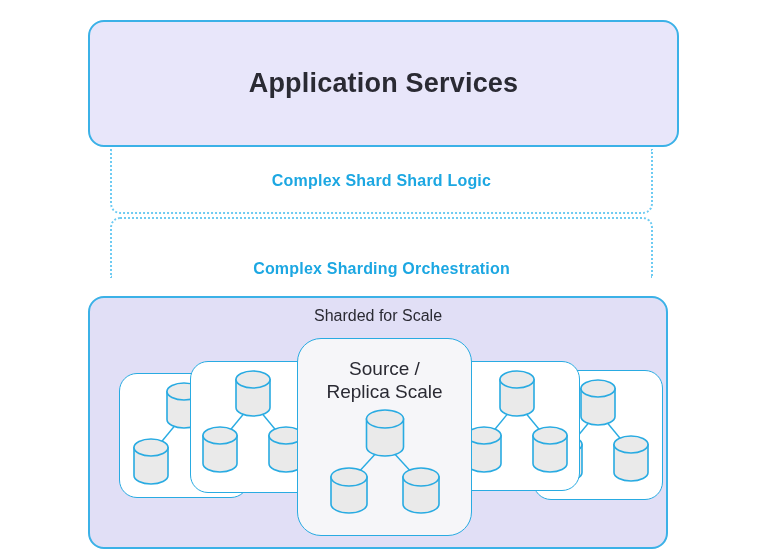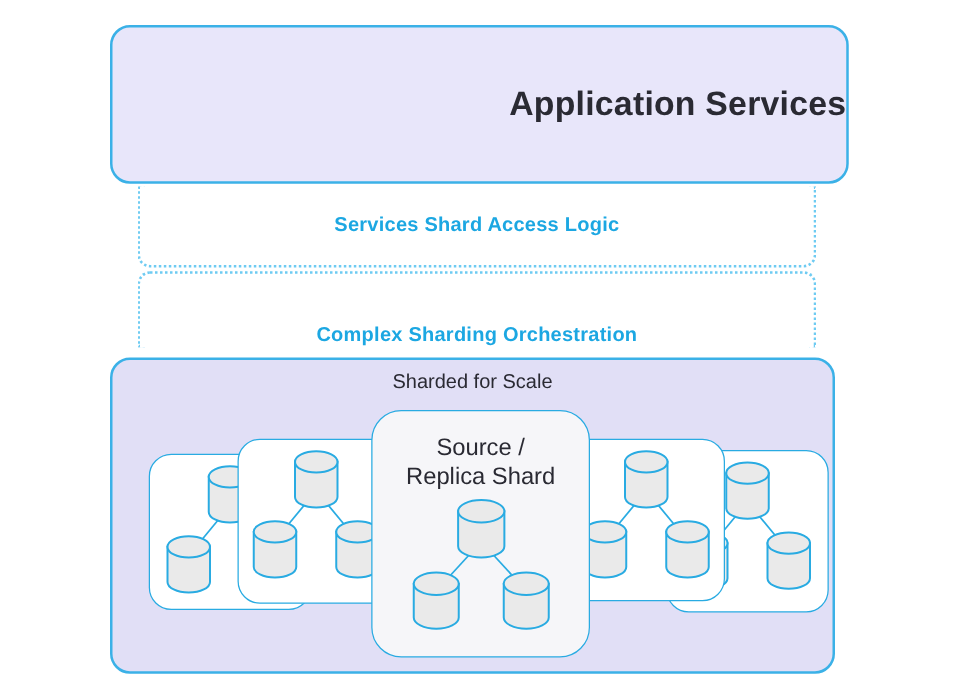--- a/index.html
+++ b/index.html
@@ -6,21 +6,21 @@
   .canvas{
     position:relative;width:768px;height:555px;background:var(--background,#fff);
     font-family:"Liberation Sans","DejaVu Sans",sans-serif;overflow:hidden;
   }
   
   .app-box{
     position:absolute;left:88px;top:20px;width:591px;height:127px;
     background:var(--lavender_top,#e8e6fa);
     border:2px solid var(--box_border_cyan,#3bb1e7);
     border-radius:16px;box-sizing:border-box;
-    display:flex;align-items:center;justify-content:flex-end;
+    display:flex;align-items:center;justify-content:center;
   }
   .app-title{
     font-size:27px;font-weight:bold;color:var(--dark_text,#2a2a33);letter-spacing:.2px;
   }
   
   .dotted-layer{
     position:absolute;left:110px;width:543px;box-sizing:border-box;
     display:flex;align-items:center;justify-content:center;
   }
   .layer-a{
@@ -32,21 +32,21 @@
     top:217px;height:61px;
     border:2px dotted var(--dotted_cyan,#6ecbf2);border-bottom:none;
     border-radius:10px 10px 0 0;
     align-items:flex-end;
   }
   .blue-label{
     font-size:16px;font-weight:bold;color:var(--accent_blue,#1ca7e2);letter-spacing:.2px;
   }
   
   .shard-container{
-    position:absolute;left:88px;top:286px;width:580px;height:253px;
+    position:absolute;left:88px;top:296px;width:580px;height:253px;
     background:var(--lavender_container,#e1dff6);
     border:2px solid var(--box_border_cyan,#3bb1e7);
     border-radius:16px;box-sizing:border-box;
   }
   .shard-title{
     position:absolute;top:9px;left:0;width:100%;text-align:center;
     font-size:16px;color:var(--dark_text,#2a2a33);
   }
   .card{
     position:absolute;background:var(--card_white,#ffffff);
@@ -73,21 +73,21 @@
 </head>
 <body>
 
 <div class="canvas">
 
   <div class="app-box">
     <div class="app-title">Application Services</div>
   </div>
 
   <div class="dotted-layer layer-a">
-    <span class="blue-label">Services Shard Access Logic</span>
+    <span class="blue-label">Complex Shard Shard Logic</span>
   </div>
 
   <div class="dotted-layer layer-b">
     <span class="blue-label">Complex Sharding Orchestration</span>
   </div>
 
   <div class="shard-container">
     <div class="shard-title">Sharded for Scale</div>
 
     <div class="card card-c1">
@@ -162,21 +162,21 @@
             <g>
               <path d="M79 66.5 V94.5 A17 8.5 0 0 0 113 94.5 V66.5 Z" fill="#eaeaea" stroke="#29abe2" stroke-width="1.6"></path>
               <ellipse cx="96" cy="66.5" rx="17" ry="8.5" fill="#eaeaea" stroke="#29abe2" stroke-width="1.6"></ellipse>
             </g>
           </svg></div>
     </div>
 
     <div class="card card-center">
       <div class="center-title">
         <div>Source /</div>
-        <div>Replica Shard</div>
+        <div>Replica Scale</div>
       </div>
       <div class="tree center-tree"><svg width="160" height="112" viewBox="0 0 160 112" xmlns="http://www.w3.org/2000/svg">
             <line x1="73" y1="43" x2="51" y2="67" stroke="#29abe2" stroke-width="1.4"></line>
             <line x1="87" y1="43" x2="109" y2="67" stroke="#29abe2" stroke-width="1.4"></line>
             <g>
               <path d="M61.5 11 V39 A18.5 9 0 0 0 98.5 39 V11 Z" fill="#eaeaea" stroke="#29abe2" stroke-width="1.6"></path>
               <ellipse cx="80" cy="11" rx="18.5" ry="9" fill="#eaeaea" stroke="#29abe2" stroke-width="1.6"></ellipse>
             </g>
             <g>
               <path d="M26 69 V96 A18 9 0 0 0 62 96 V69 Z" fill="#eaeaea" stroke="#29abe2" stroke-width="1.6"></path>

